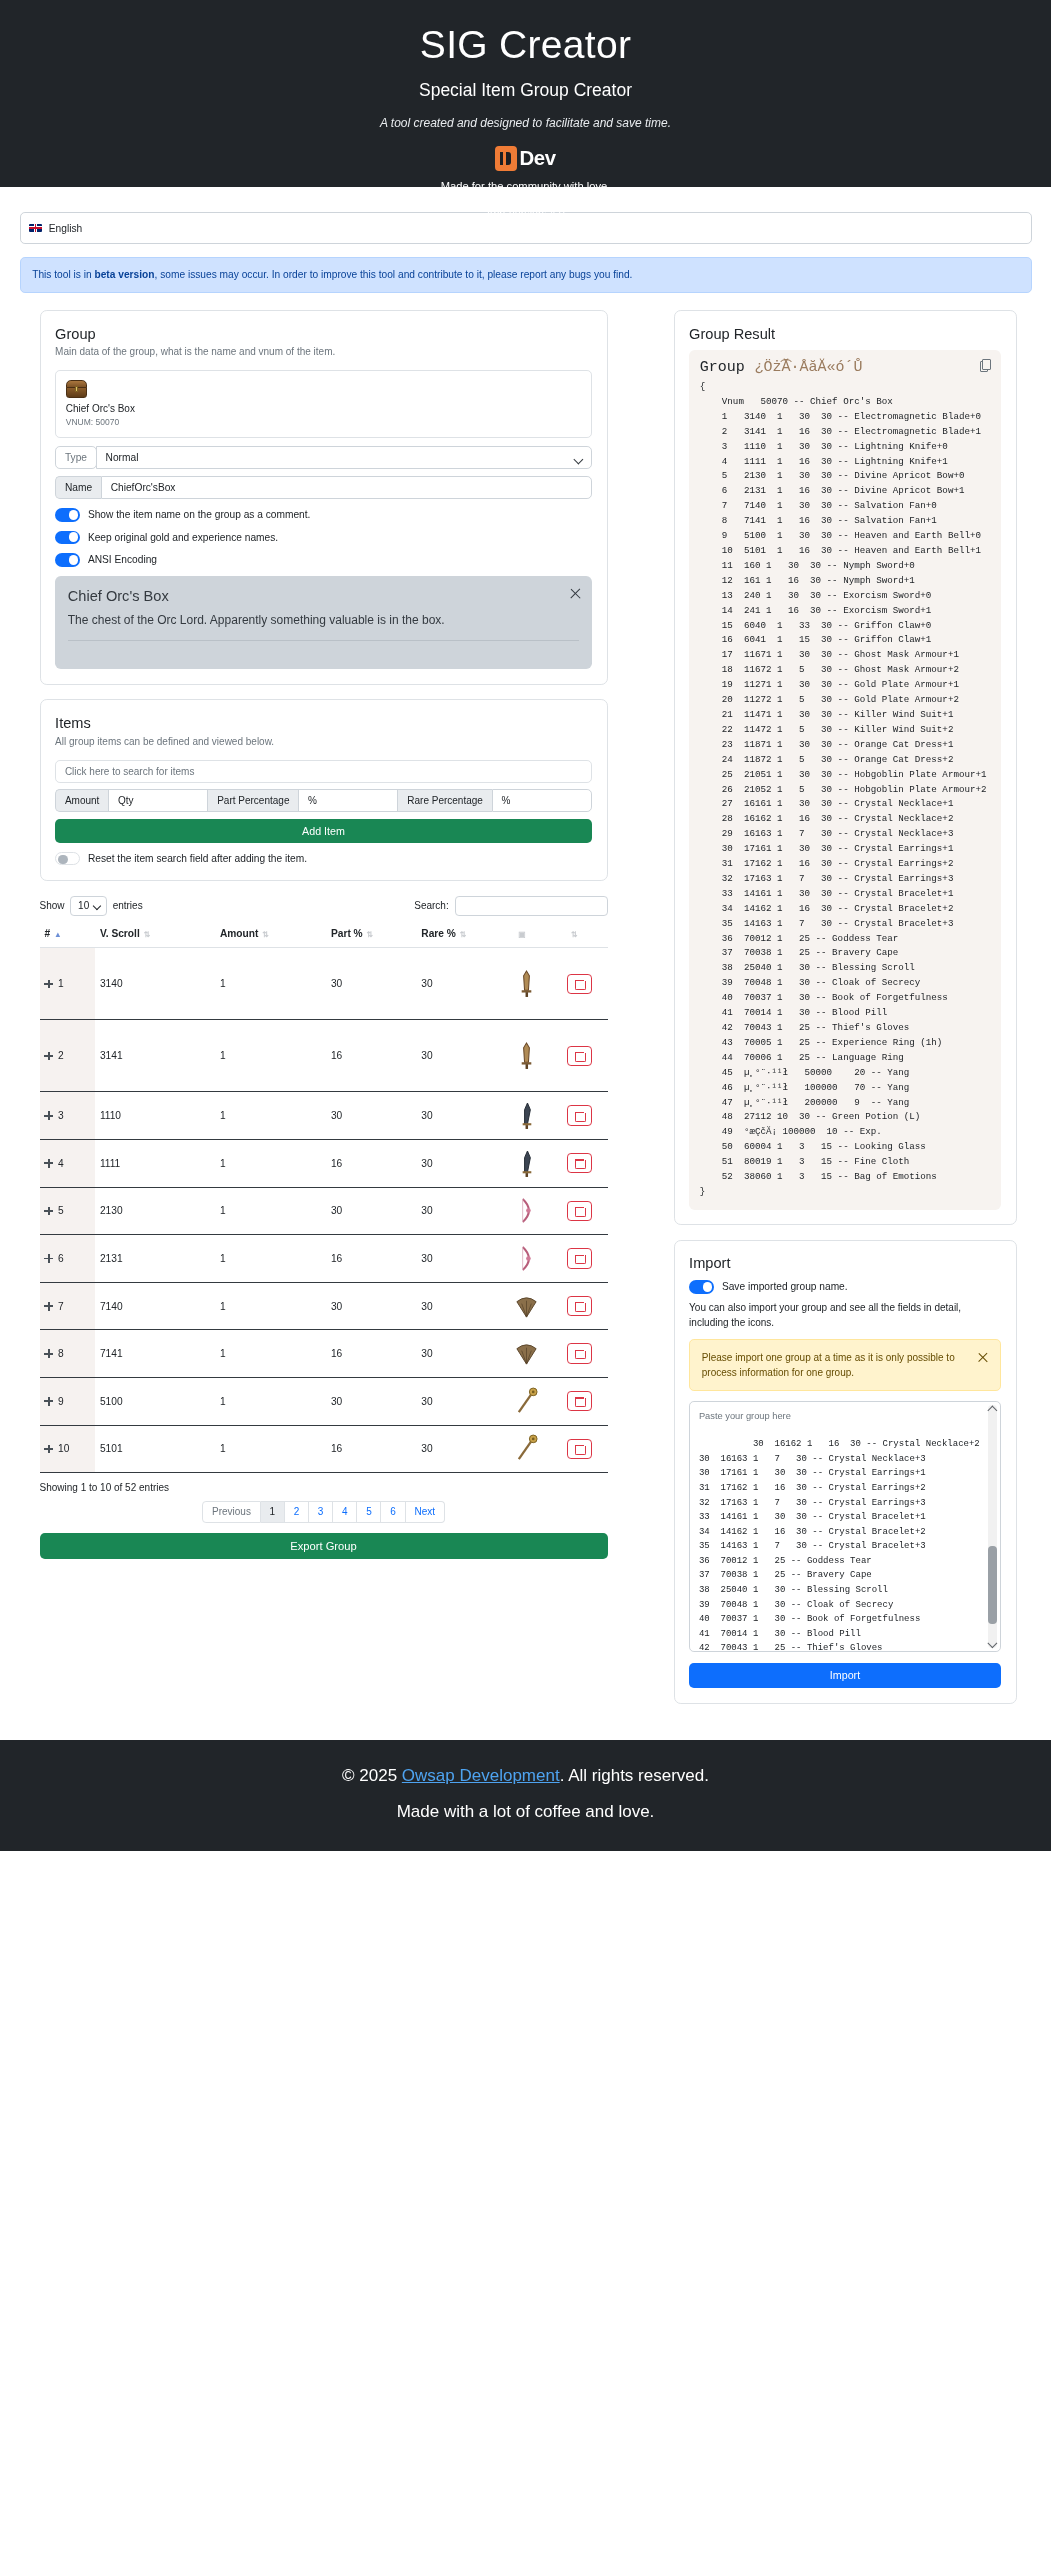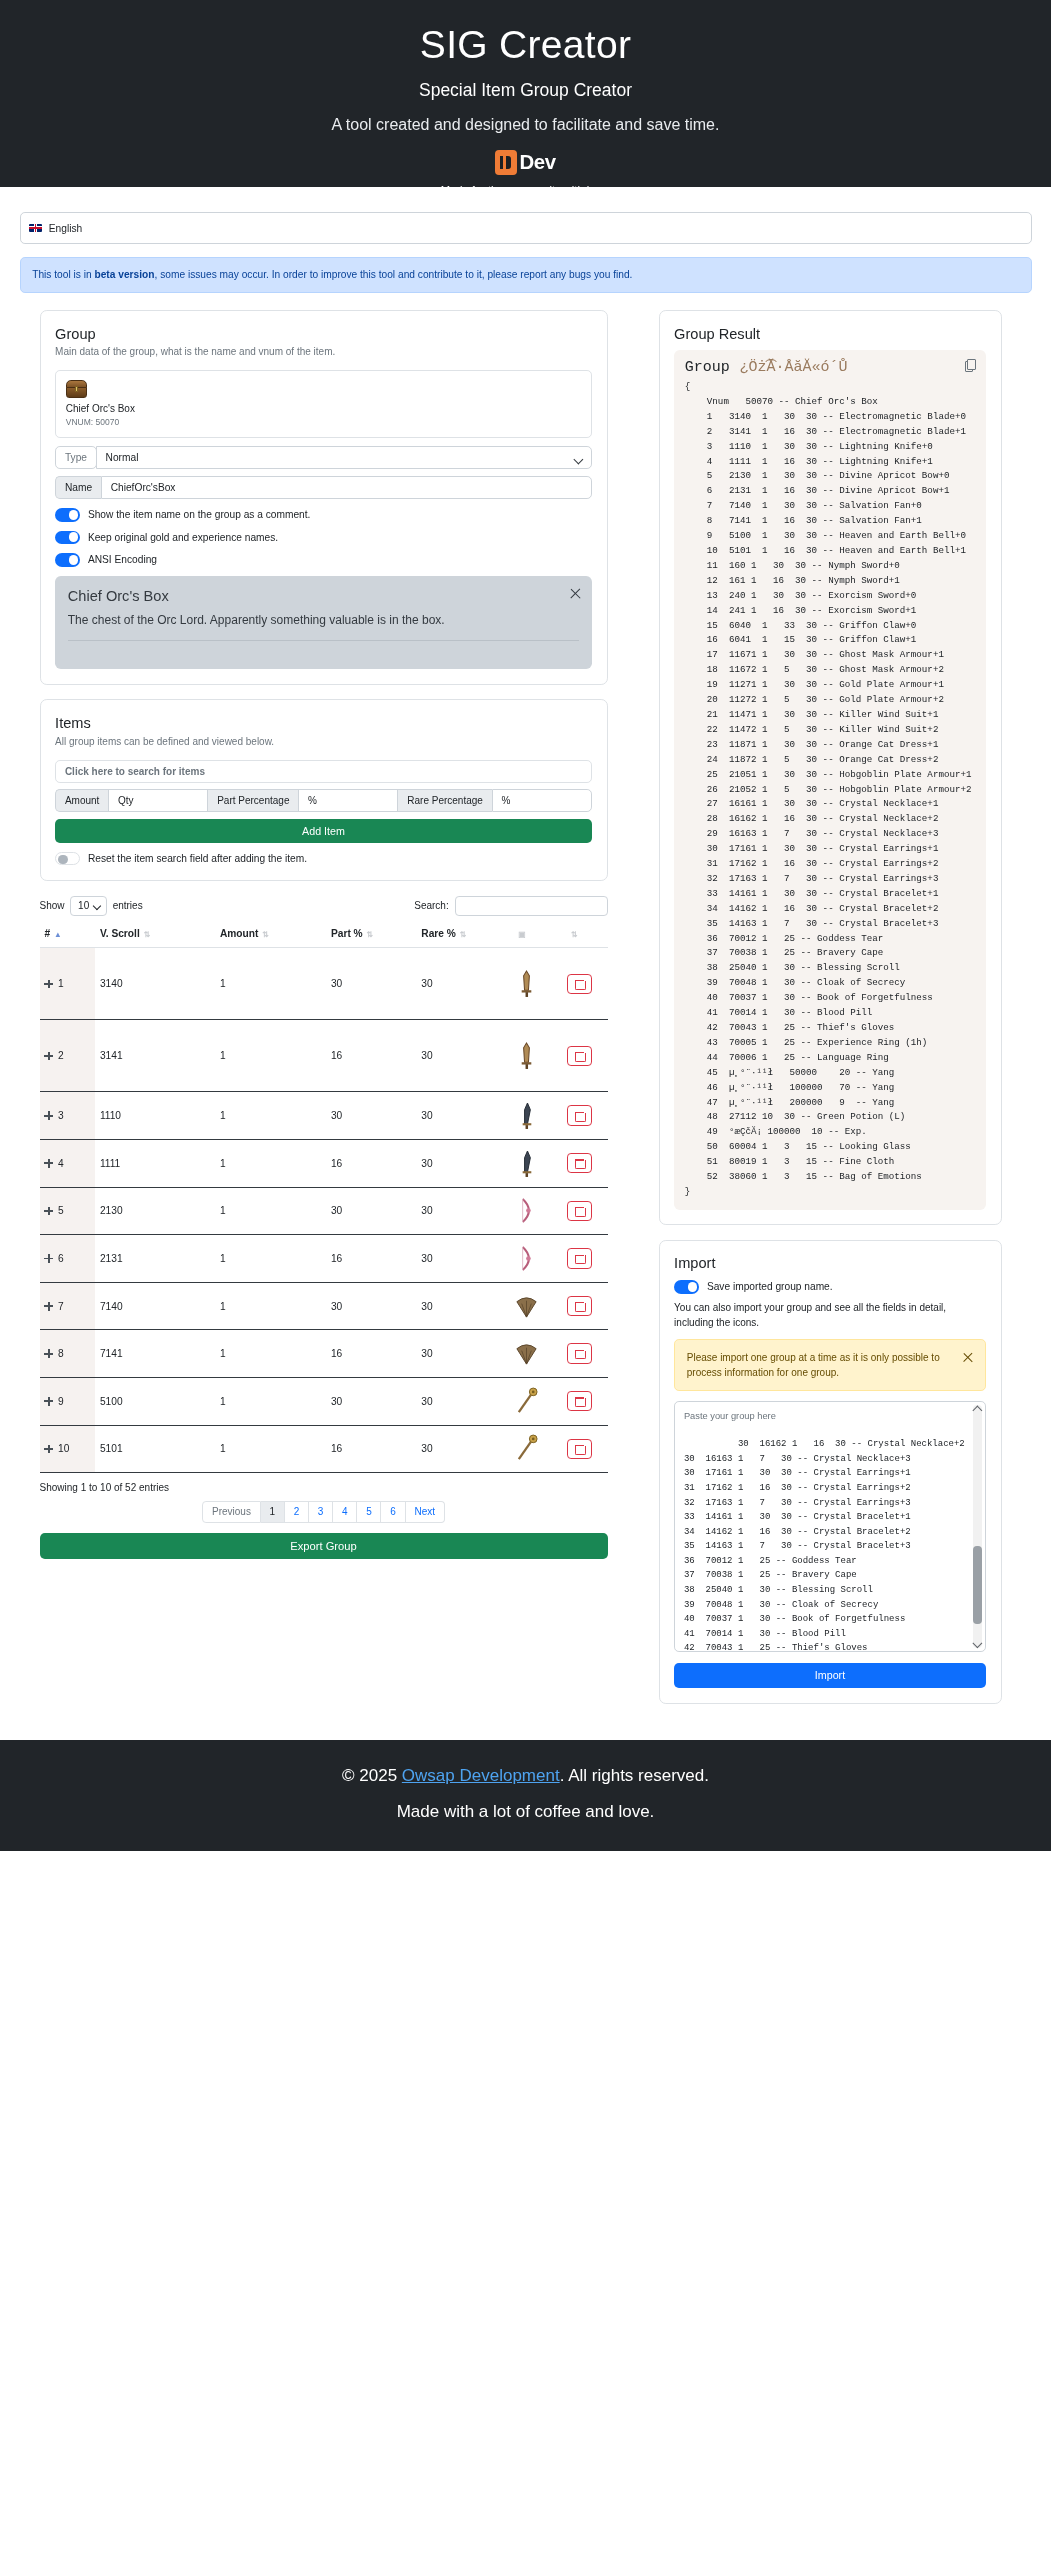--- a/index.html
+++ b/index.html
@@ -26,21 +26,22 @@
     letter-spacing:0.3px;
     line-height:1.15;
     margin-top:1.9px;
   }
   .hero-sub {
     font-size:17.5px;
     font-weight:400;
     margin-top:11.7px;
   }
   .hero-tag {
-    font-size:16px;
+    font-size:12px;
+    font-style:italic;
     margin-top:15.6px;
     color:#e9ecef;
   }
   .brand {
     margin-top:15.6px;
     display:flex;
     align-items:center;
     justify-content:center;
     gap:2.9px;
   }
@@ -122,21 +123,21 @@
     border-radius:4.9px;
     padding:9.7px 11.7px;
     font-size:10.2px;
     line-height:1.5;
     margin-bottom:16.6px;
   }
   .alert-info b { font-weight:700; }
 
   .cols {
     display:flex;
-    gap:3px;
+    gap:18px;
     align-items:flex-start;
     padding-left:20px;
   }
   .col-left  { width:568px; flex:none; }
   .col-right { width:343px; flex:none;margin-left:48px; }
 
   .card {
     border:1px solid #dee2e6;
     border-radius:6.8px;
     background:#fff;
@@ -286,21 +287,20 @@
   
   .search-box {
     border:1px solid #dee2e6;
     border-radius:4.9px;
     height:23.4px;
     display:flex;align-items:center;
     padding:0 8.8px;
     font-size:10px;
     color:#6c757d;
     margin-bottom:5.8px;
-    font-weight:bold;
   }
   .four-group { display:flex; height:23.4px; margin-bottom:6.8px; }
   .four-group > div {
     border:1px solid #ced4da;
     border-right:0;
     display:flex;align-items:center;
     padding:0 8.8px;
     font-size:10px;
     white-space:nowrap;
   }

